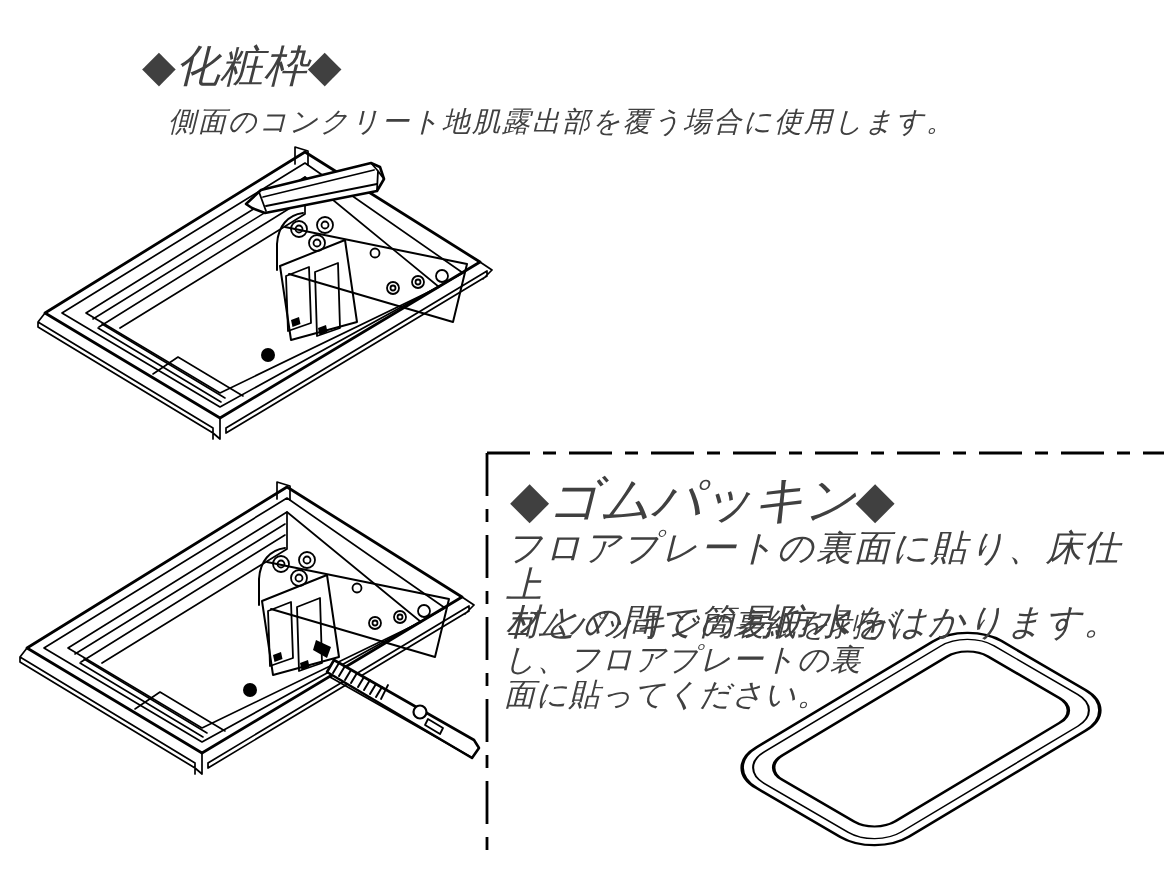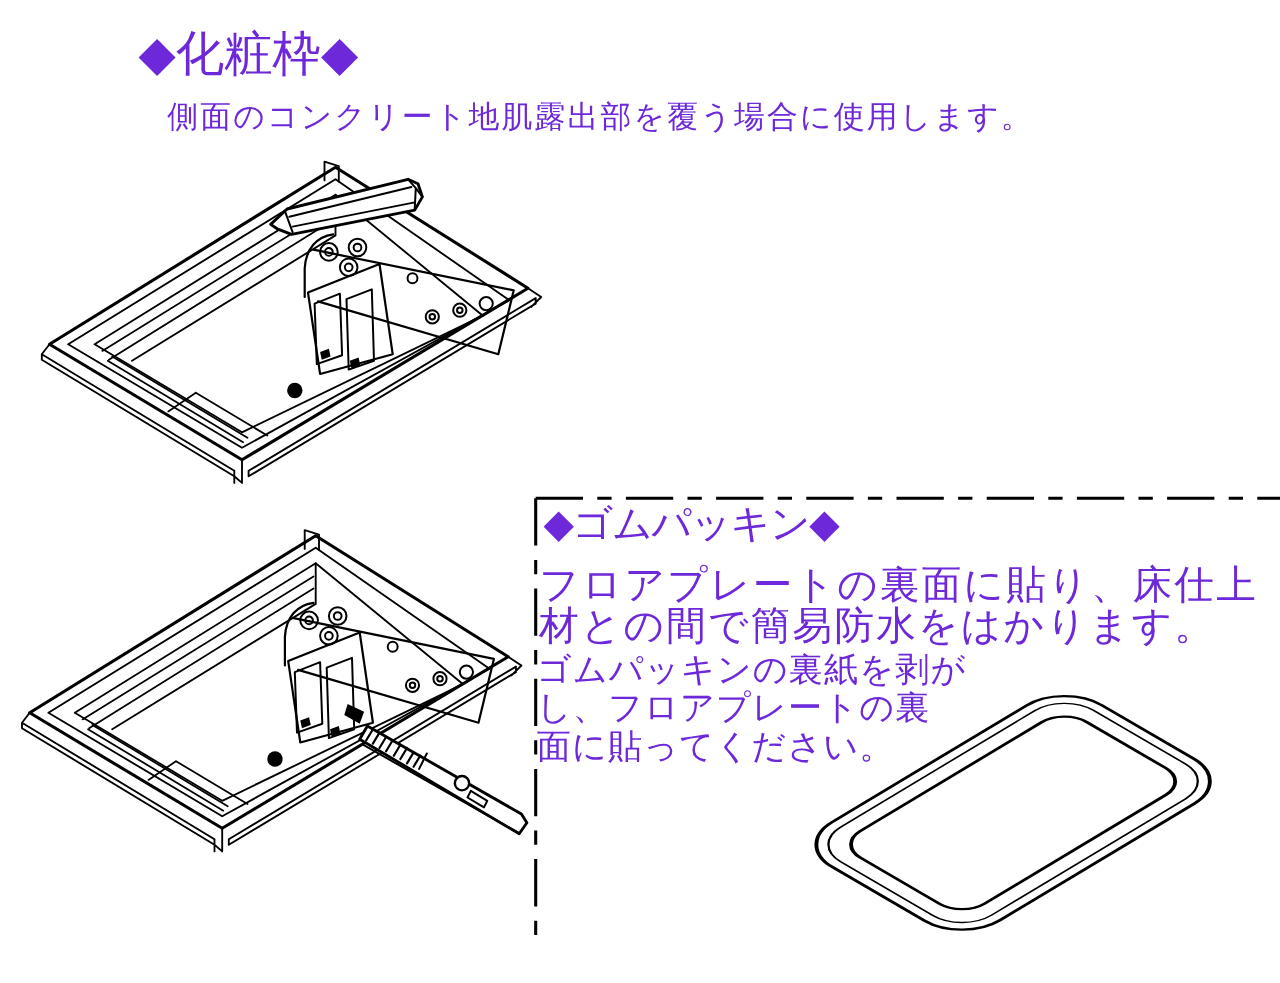--- a/index.html
+++ b/index.html
@@ -5,25 +5,25 @@
   html,body{margin:0;padding:0;background:#fff;}
   .page{
     position:relative;
     width:1164px;height:894px;
     background:#ffffff;
     color:#000;
     overflow:hidden;
     font-family:"Liberation Sans","DejaVu Sans",sans-serif;
   }
   .art{position:absolute;left:0;top:0;width:1164px;height:894px;}
-  .txt{position:absolute;margin:0;white-space:pre-line;color:#6d28d9;}
+  .txt{position:absolute;margin:16px;white-space:pre-line;color:#404040;font-style:italic;}
   .h1{left:126px;top:26px;font-size:44px;line-height:1.1;letter-spacing:0;font-weight:400;}
   .sub1{left:152px;top:91px;font-size:28px;line-height:1.1;letter-spacing:2px;}
   .para1{left:487px;top:163px;font-size:36px;line-height:37px;letter-spacing:2.5px;}
-  .h2{left:494px;top:457px;font-size:36px;line-height:1.05;letter-spacing:-1px;font-weight:400;}
+  .h2{left:494px;top:457px;font-size:51px;line-height:1.05;letter-spacing:-1px;font-weight:400;}
   .body2{left:490px;top:513px;font-size:36px;line-height:37px;letter-spacing:2px;}
   .note2{left:488px;top:591px;font-size:31px;line-height:35px;letter-spacing:1px;}
 </style>
 </head>
 <body>
 
 <div class="page">
 
   <svg class="art" viewBox="0 0 1164 894" aria-hidden="true">
     <defs>

